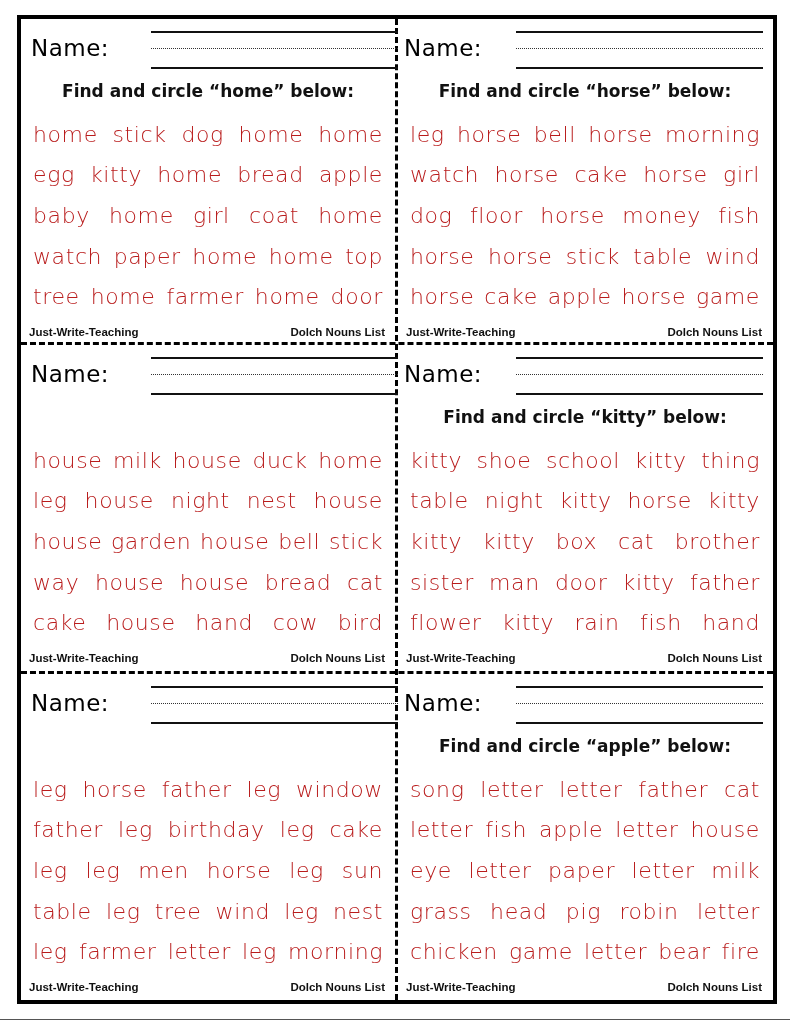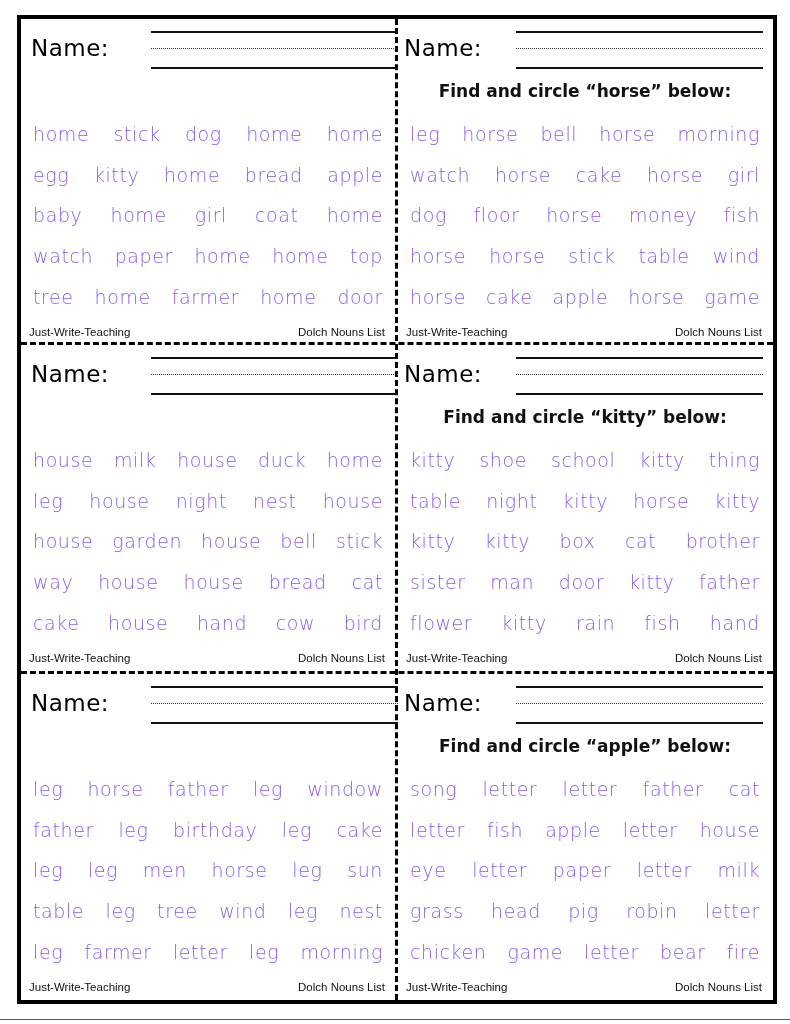--- a/index.html
+++ b/index.html
@@ -44,27 +44,27 @@
   .prompt {
     position: absolute; left: 0; width: 374px; top: 62px; text-align: center;
     font-family: "DejaVu Sans", sans-serif; font-weight: bold; font-size: 17px; color: #111;
   }
   .words {
     position: absolute; left: 8px; right: 8px; top: 95px;
   }
   .word-row {
     display: flex; justify-content: space-between; height: 40.6px; align-items: center;
     padding: 0 4px;
-    font-family: "DejaVu Sans", sans-serif; font-size: 19px; color: #8b5cf6; font-weight: 300;
+    font-family: "DejaVu Sans", sans-serif; font-size: 22px; color: #b91c1c; font-weight: 300;
     letter-spacing: 0.6px;
   }
   .word-row span { white-space: nowrap; }
   .footer {
     position: absolute; left: 8px; right: 10px; bottom: 6px; height: 14px;
-    font-family: "Liberation Sans", sans-serif; font-weight: normal; font-size: 11.5px; color: #111;
+    font-family: "Liberation Sans", sans-serif; font-weight: bold; font-size: 11.5px; color: #111;
   }
   .footer .left { position: absolute; left: 0; top: 0; }
   .footer .right { position: absolute; right: 0; top: 0; }
   .bottom-rule {
     position: absolute; left: 0; top: 1019px; width: 790px; height: 0; border-top: 1px solid #555;
   }
 </style>
 </head>
 <body>
 
@@ -76,20 +76,21 @@
   <div id="cards-host">
       <div class="card" style="left: 0px; top: 0px;">
     <div class="name-row">
       <span class="name-label">Name:</span>
       <div class="name-line">
         <div class="top"></div>
             <div class="mid"></div>
             <div class="bot"></div>
       </div>
     </div>
+    <div class="prompt">Find and circle “home” below:</div>
     <div class="words">
           <div class="word-row">
             <span>home</span>
             <span>stick</span>
             <span>dog</span>
             <span>home</span>
             <span>home</span>
           </div>
           <div class="word-row">
             <span>egg</span>

